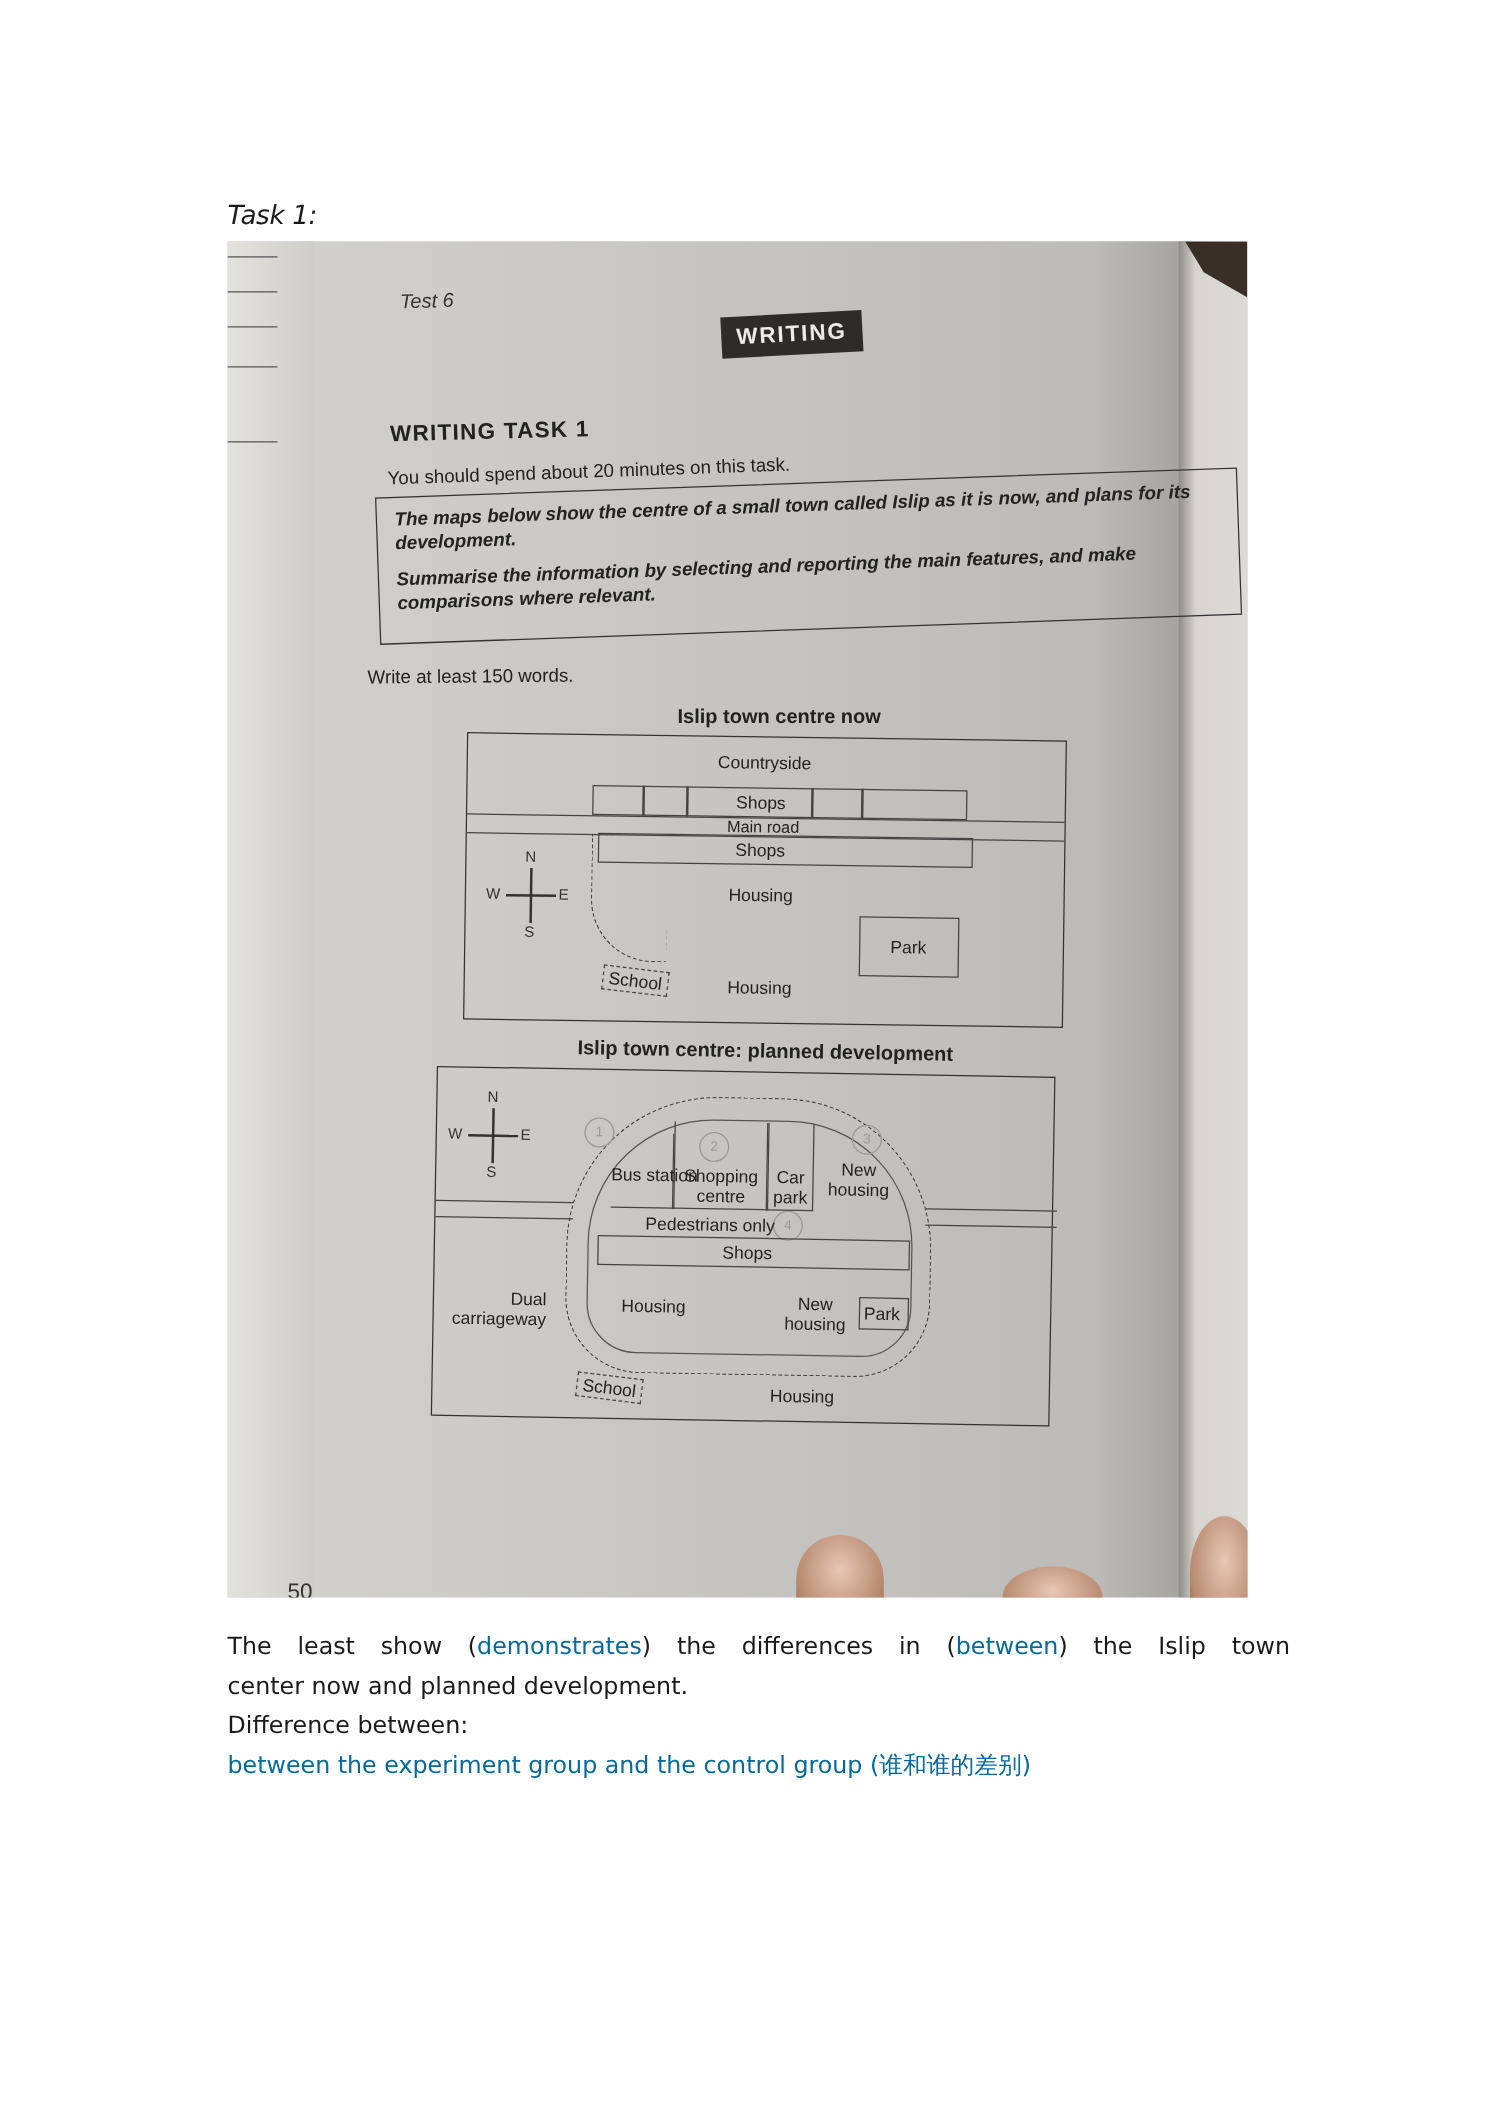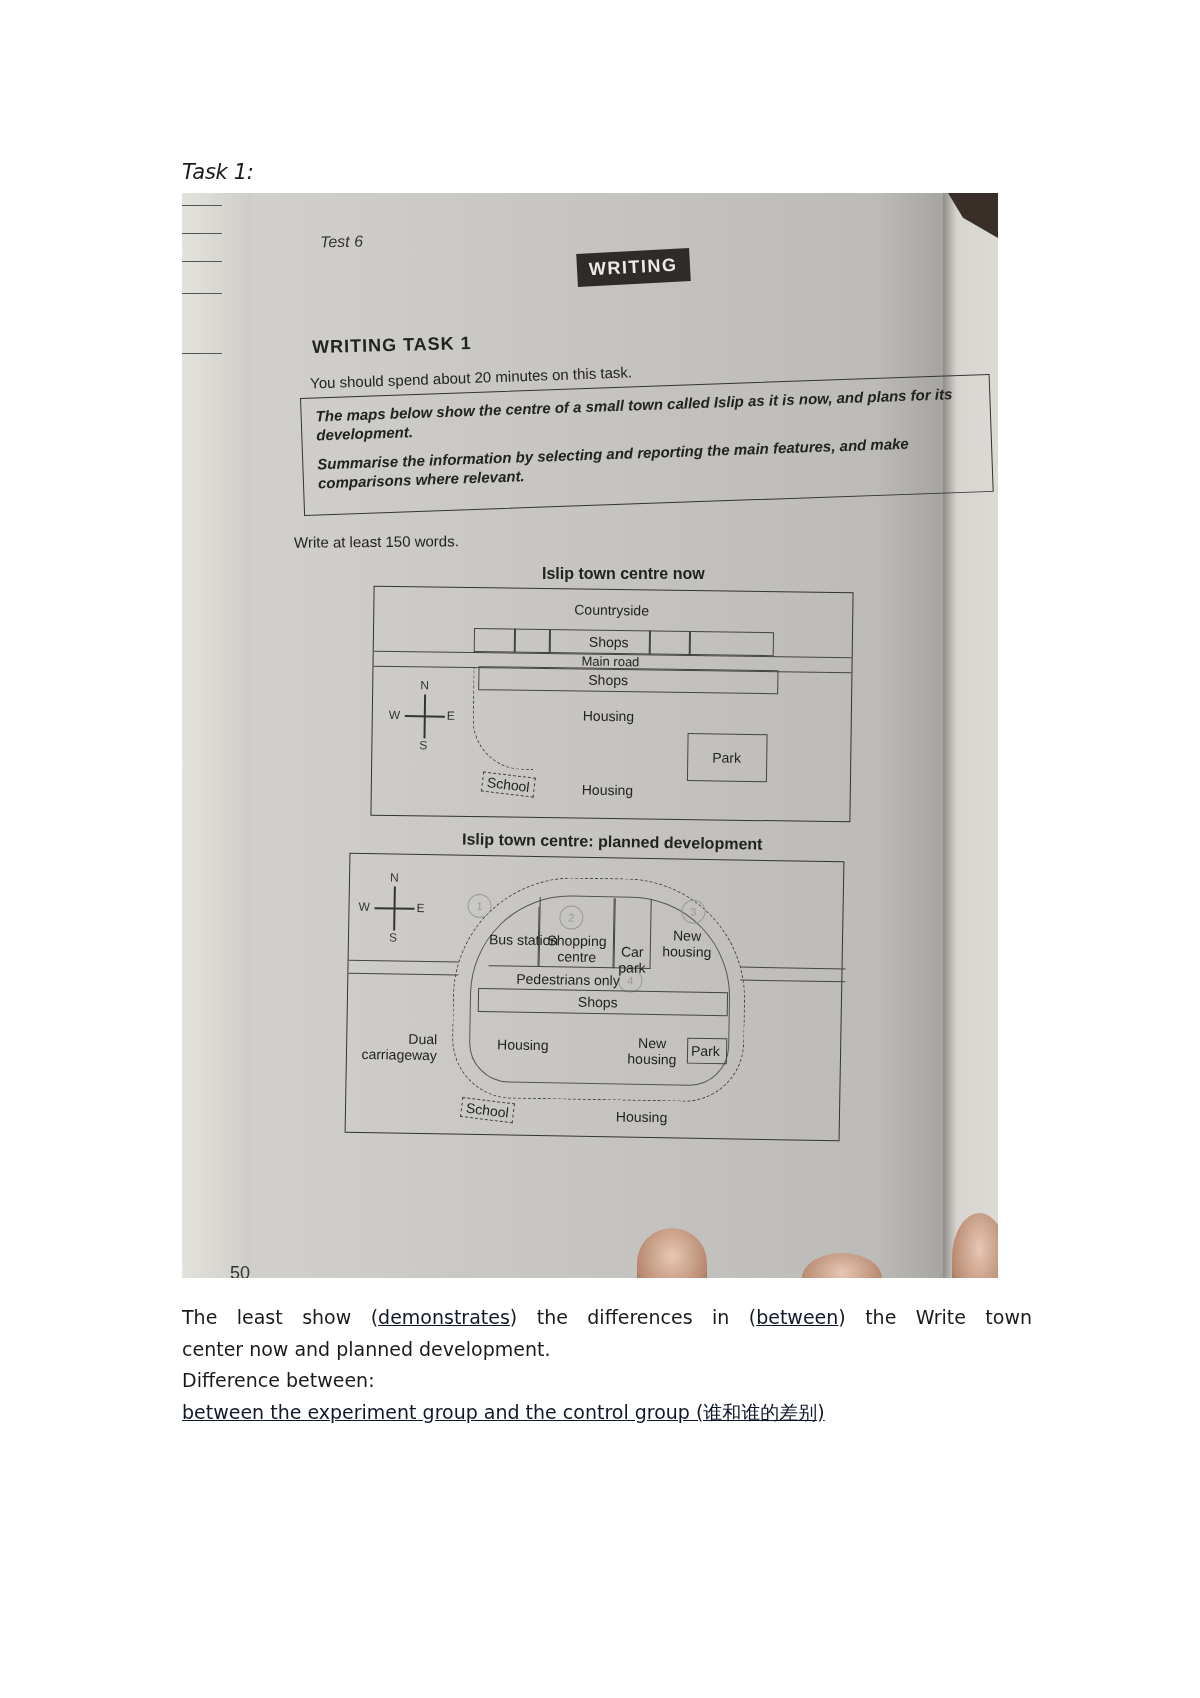--- a/index.html
+++ b/index.html
@@ -30,21 +30,21 @@
   .compass .n{left:25px;top:-4px;} .compass .s{left:25px;top:56px;} .compass .w{left:-6px;top:26px;} .compass .e{left:52px;top:26px;}
   .ring{position:absolute;border:1.5px dashed #444;border-radius:120px 120px 60px 60px;}
   .ring-in{position:absolute;border:1.5px solid #555;border-radius:100px 100px 40px 40px;}
   .school{position:absolute;border:1.5px dashed #444;padding:1px 4px;font-family:"Liberation Sans",sans-serif;font-size:14px;color:#222;transform:rotate(6deg);}
   .pagenum{position:absolute;left:48px;bottom:-6px;font-family:"Liberation Sans",sans-serif;font-size:18px;color:#333;}
   .finger{position:absolute;border-radius:50% 50% 0 0;background:radial-gradient(ellipse at 50% 40%,#e7c7b5,#b88a70 70%,#7a5646);}
   .circle-mark{position:absolute;width:22px;height:22px;border:1px solid #999;border-radius:50%;font-size:11px;color:#999;text-align:center;line-height:22px;font-family:"Liberation Sans",sans-serif;}
   .notes{position:absolute;left:182px;top:1302px;width:850px;font-family:"DejaVu Sans",sans-serif;font-size:19px;line-height:31.5px;color:#1a1a1a;}
   .notes .line{display:block;}
   .notes .just{text-align:justify;text-align-last:justify;}
-  .red{color:#0f172a;text-decoration:underline;}
+  .red{color:#0369a1;}
 </style>
 </head>
 <body>
 
 <div class="task-label">Task 1:</div>
 
 <div class="photo">
   <div class="page-edge">
     <span style="top:12px"></span>
       <span style="top:40px"></span>
@@ -111,21 +111,21 @@
       <div class="road" style="left:392px;top:106px;width:105px;height:12px;"></div>
       <div class="circle-mark" style="left:118px;top:38px;">1</div>
       <div class="circle-mark" style="left:210px;top:48px;">2</div>
       <div class="circle-mark" style="left:332px;top:40px;">3</div>
       <div class="circle-mark" style="left:270px;top:110px;">4</div>
       <div class="cell" style="left:140px;top:50px;width:50px;height:60px;border-top:none;border-left:none;"></div>
       <div class="map-label" style="left:140px;top:75px;"><span>Bus station</span></div>
       <div class="cell" style="left:190px;top:40px;width:75px;height:70px;border-top:none;"></div>
       <div class="map-label" style="left:193px;top:75px;width:70px;white-space:normal;">Shopping centre</div>
       <div class="cell" style="left:265px;top:40px;width:37px;height:70px;border-top:none;"></div>
-      <div class="map-label" style="left:265px;top:85px;width:37px;white-space:normal;">Car park</div>
+      <div class="map-label" style="left:265px;top:75px;width:37px;white-space:normal;">Car park</div>
       <div class="map-label" style="left:308px;top:68px;width:60px;white-space:normal;">New housing</div>
       <div class="map-label" style="left:168px;top:114px;">Pedestrians only</div>
       <div class="cell" style="left:130px;top:132px;width:250px;height:24px;"></div>
       <div class="map-label" style="left:230px;top:136px;">Shops</div>
       <div class="map-label" style="left:10px;top:176px;text-align:right;width:80px;white-space:normal;">Dual carriageway</div>
       <div class="map-label" style="left:150px;top:180px;">Housing</div>
       <div class="map-label" style="left:275px;top:176px;width:60px;white-space:normal;">New housing</div>
       <div class="cell" style="left:340px;top:178px;width:40px;height:26px;"></div>
       <div class="map-label" style="left:344px;top:183px;">Park</div>
       <div class="school" style="left:115px;top:244px;">School</div>
@@ -133,17 +133,17 @@
     </div>
 
     <div class="finger" style="left:455px;top:1035px;width:70px;height:70px;"></div>
     <div class="finger" style="left:620px;top:1060px;width:80px;height:50px;"></div>
     <div class="finger" style="left:770px;top:1020px;width:55px;height:90px;"></div>
     <div class="pagenum">50</div>
   </div>
 </div>
 
 <div class="notes">
-  <span class="line just"><span>The least show (</span><span class="red">demonstrates</span><span>) the differences in (</span><span class="red">between</span><span>) the Write town</span></span>
+  <span class="line just"><span>The least show (</span><span class="red">demonstrates</span><span>) the differences in (</span><span class="red">between</span><span>) the Islip town</span></span>
   <span class="line">center now and planned development.</span>
   <span class="line">Difference between:</span>
   <span class="line red">between the experiment group and the control group (谁和谁的差别)</span>
 </div>
 
 </body></html>

